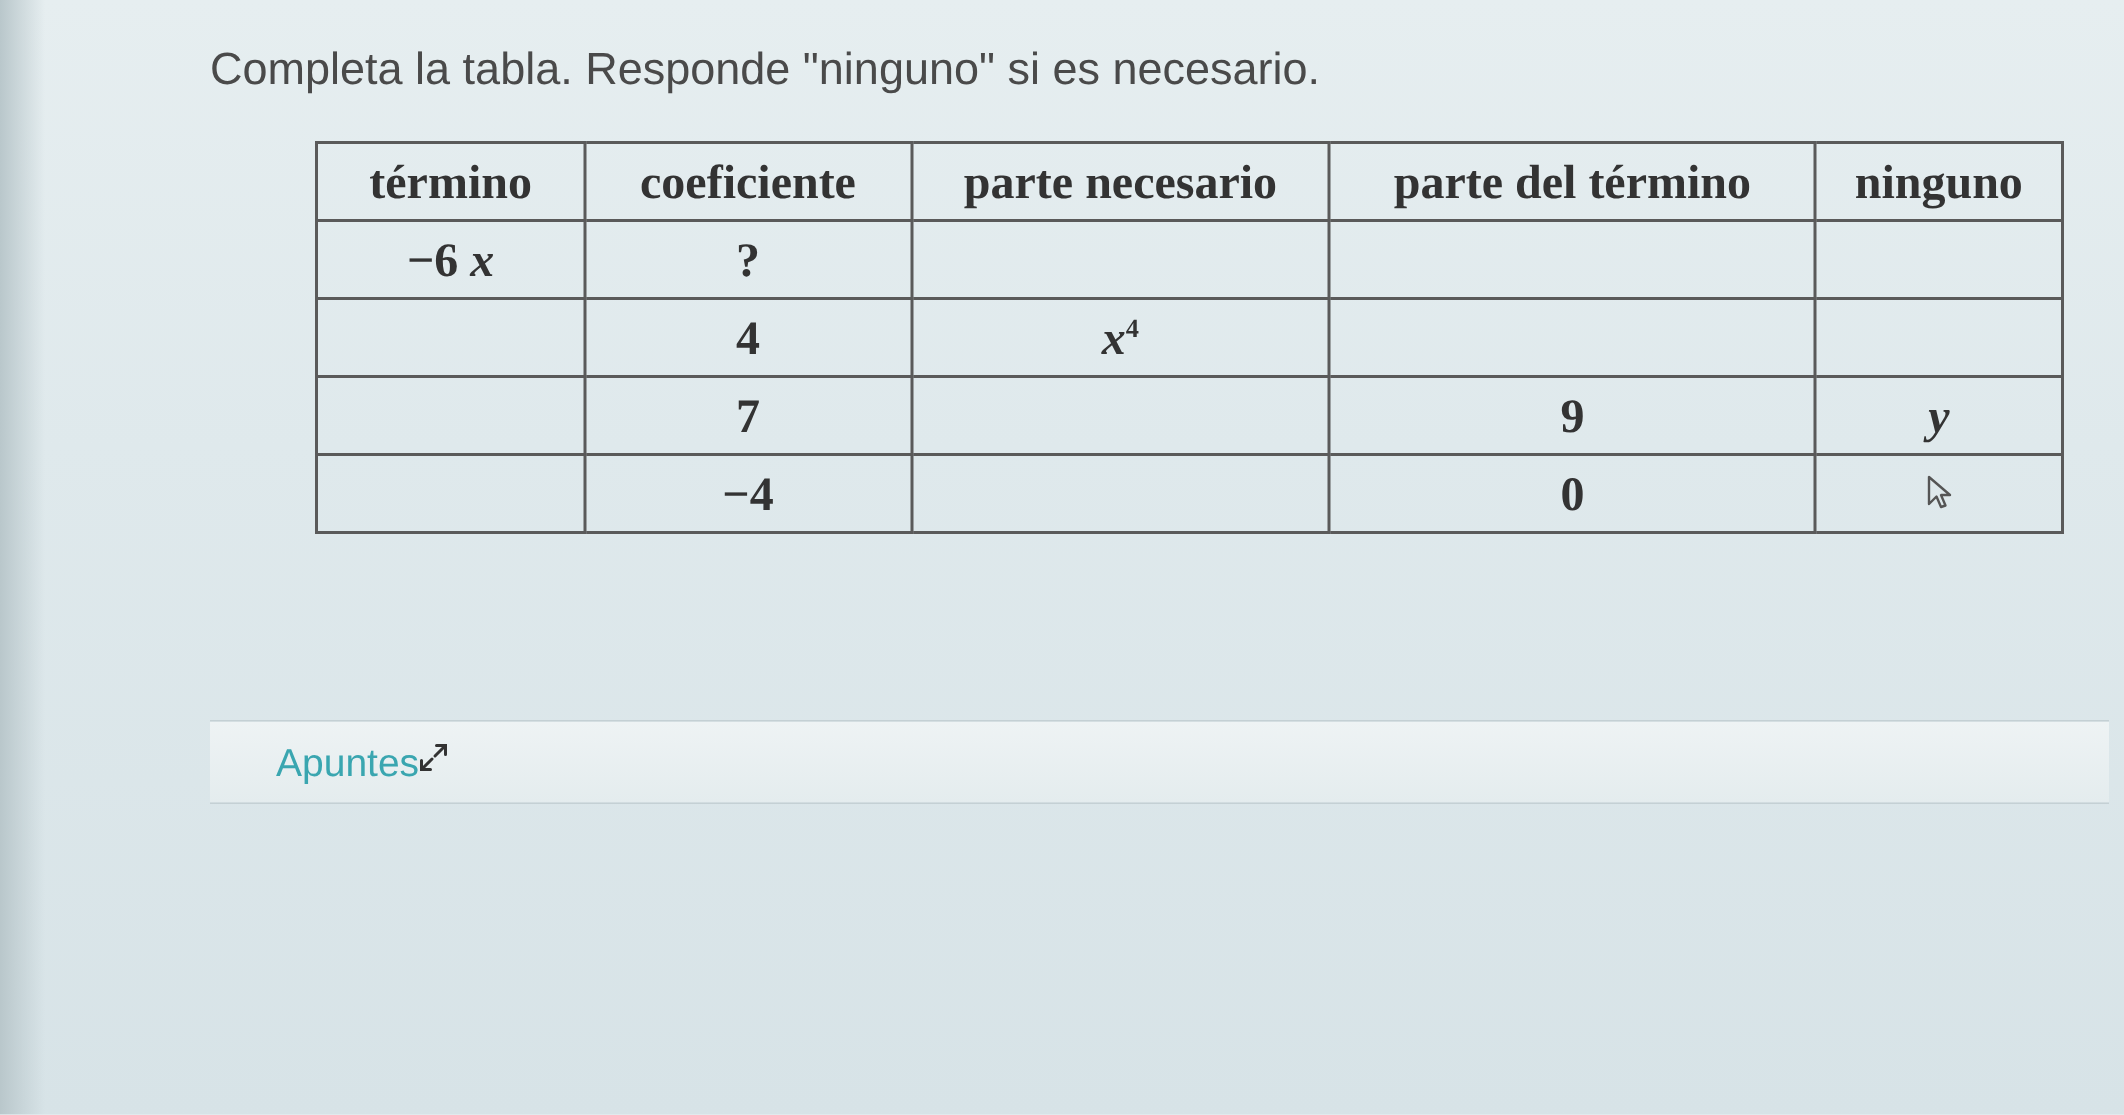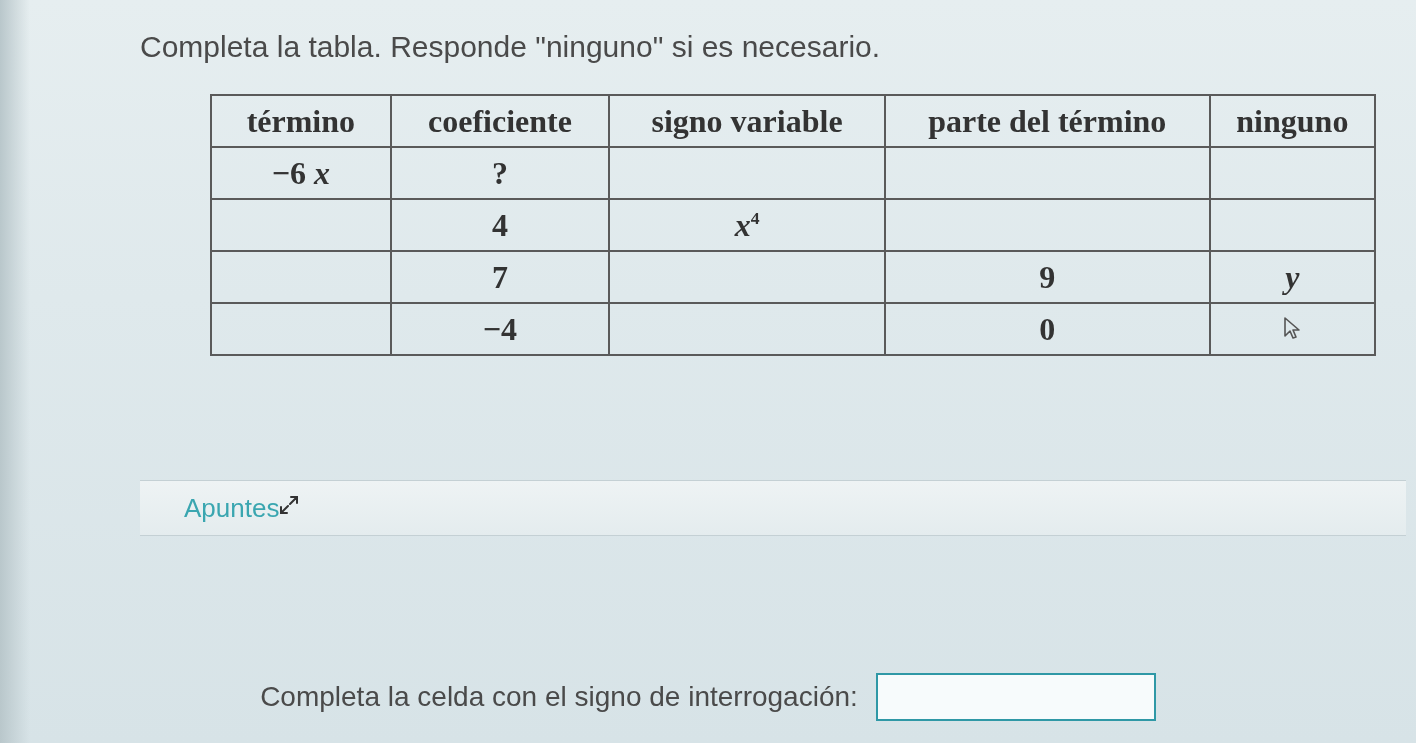--- a/index.html
+++ b/index.html
@@ -117,21 +117,21 @@
   <div class="screen-edge-left"></div>
 
   <div class="instruction">Completa la tabla. Responde "ninguno" si es necesario.</div>
 
   <div class="table-wrap">
     <table class="data">
       <thead>
         <tr>
           <th class="col-termino">término</th>
           <th class="col-coef">coeficiente</th>
-          <th class="col-parte">signo variable</th>
+          <th class="col-parte">parte necesario</th>
           <th class="col-grado">parte del término</th>
           <th class="col-variable">ninguno</th>
         </tr>
       </thead>
       <tbody>
 
         <tr>
           <td>
             <span>−6 </span><span class="math-italic">x</span>
           </td>
@@ -191,17 +191,13 @@
   <div class="notes-bar">
     <span class="notes-label">Apuntes</span>
     <span class="expand-icon">
       <svg width="20" height="20" viewBox="0 0 20 20">
         <path d="M12 2 H18 V8 M18 2 L11 9" fill="none" stroke="#333" stroke-width="2" stroke-linecap="round"></path>
         <path d="M8 18 H2 V12 M2 18 L9 11" fill="none" stroke="#333" stroke-width="2" stroke-linecap="round"></path>
       </svg>
     </span>
   </div>
 
-  <div class="answer-row">
-    <span class="answer-label">Completa la celda con el signo de interrogación:</span>
-    <input class="answer-input" type="text" value="" style="">
-  </div>
 </div>
 
 </body></html>

